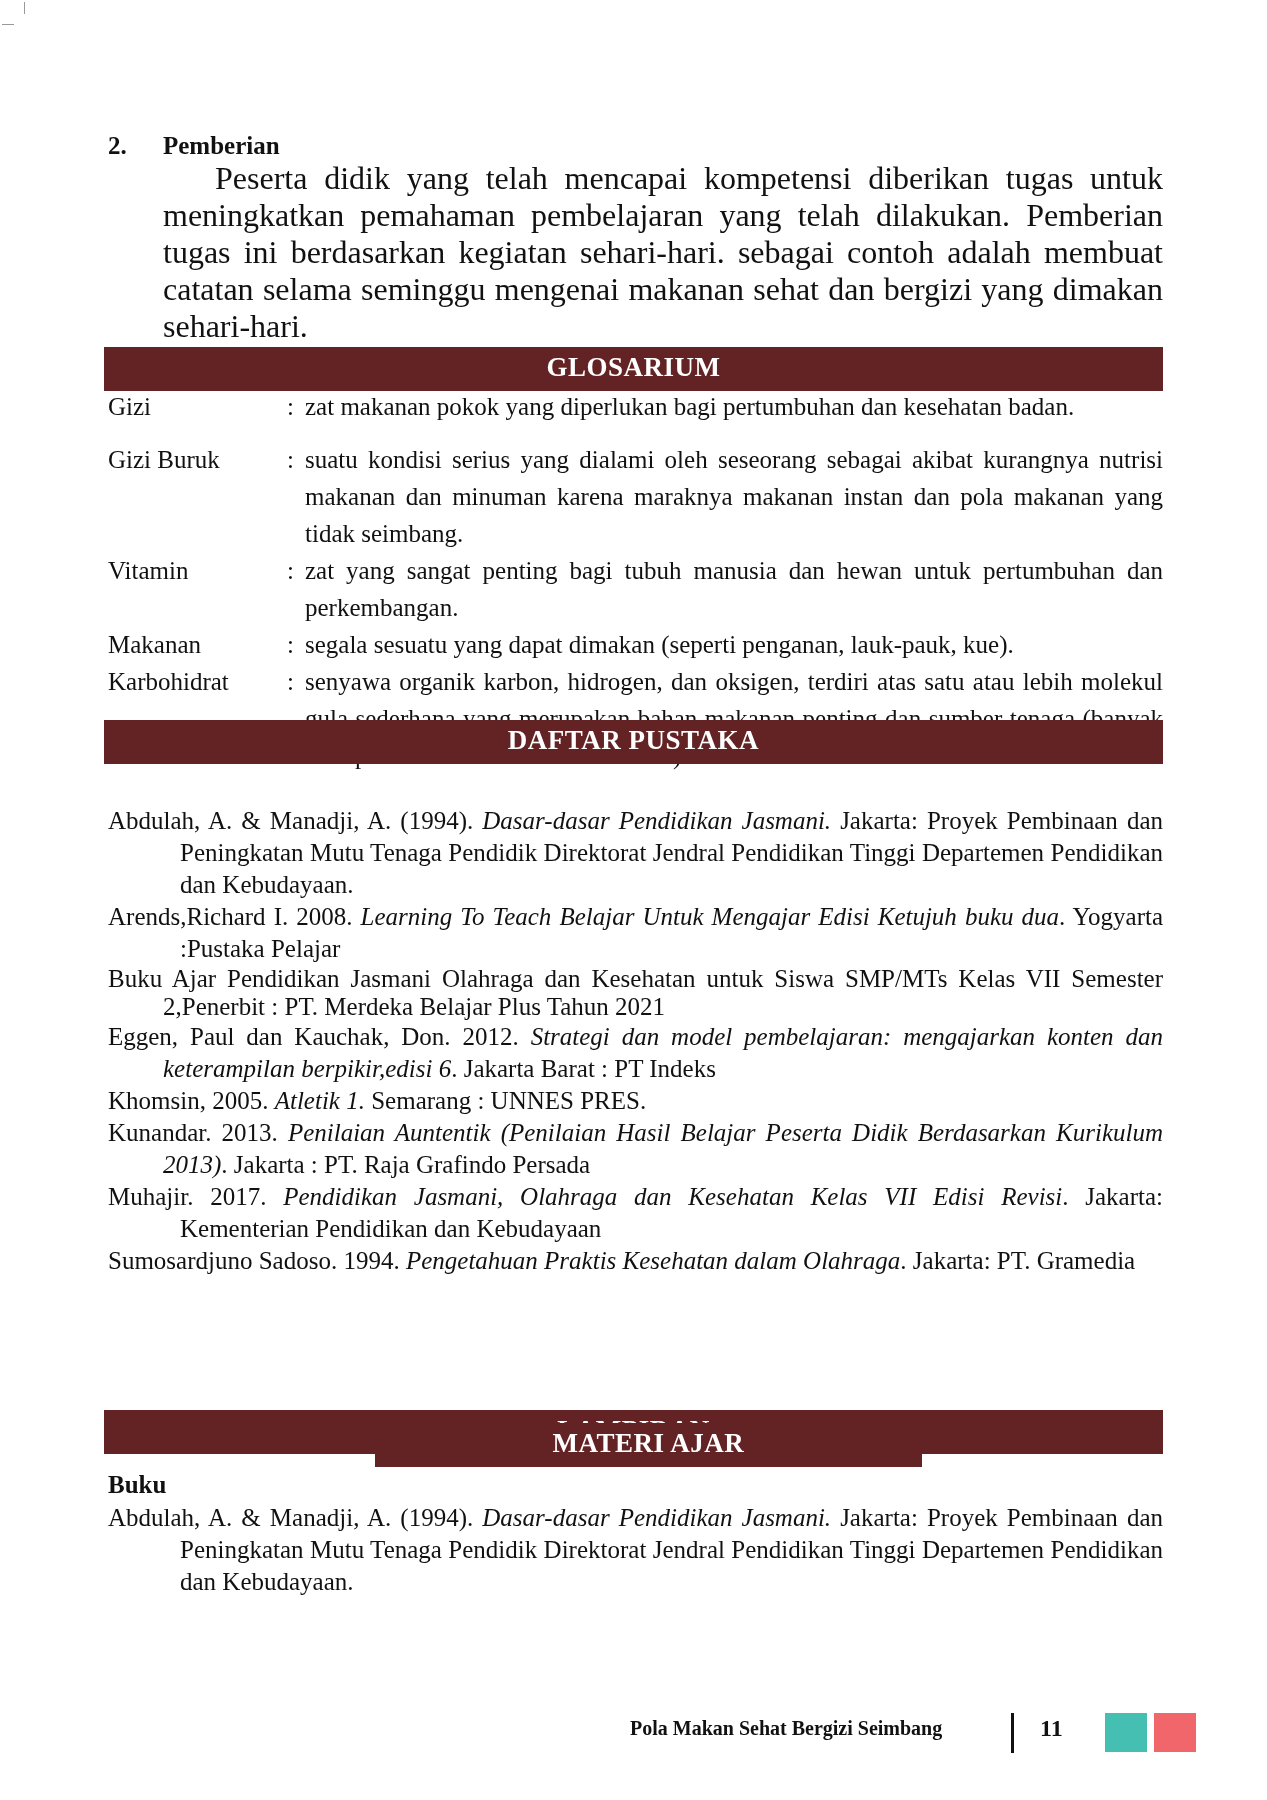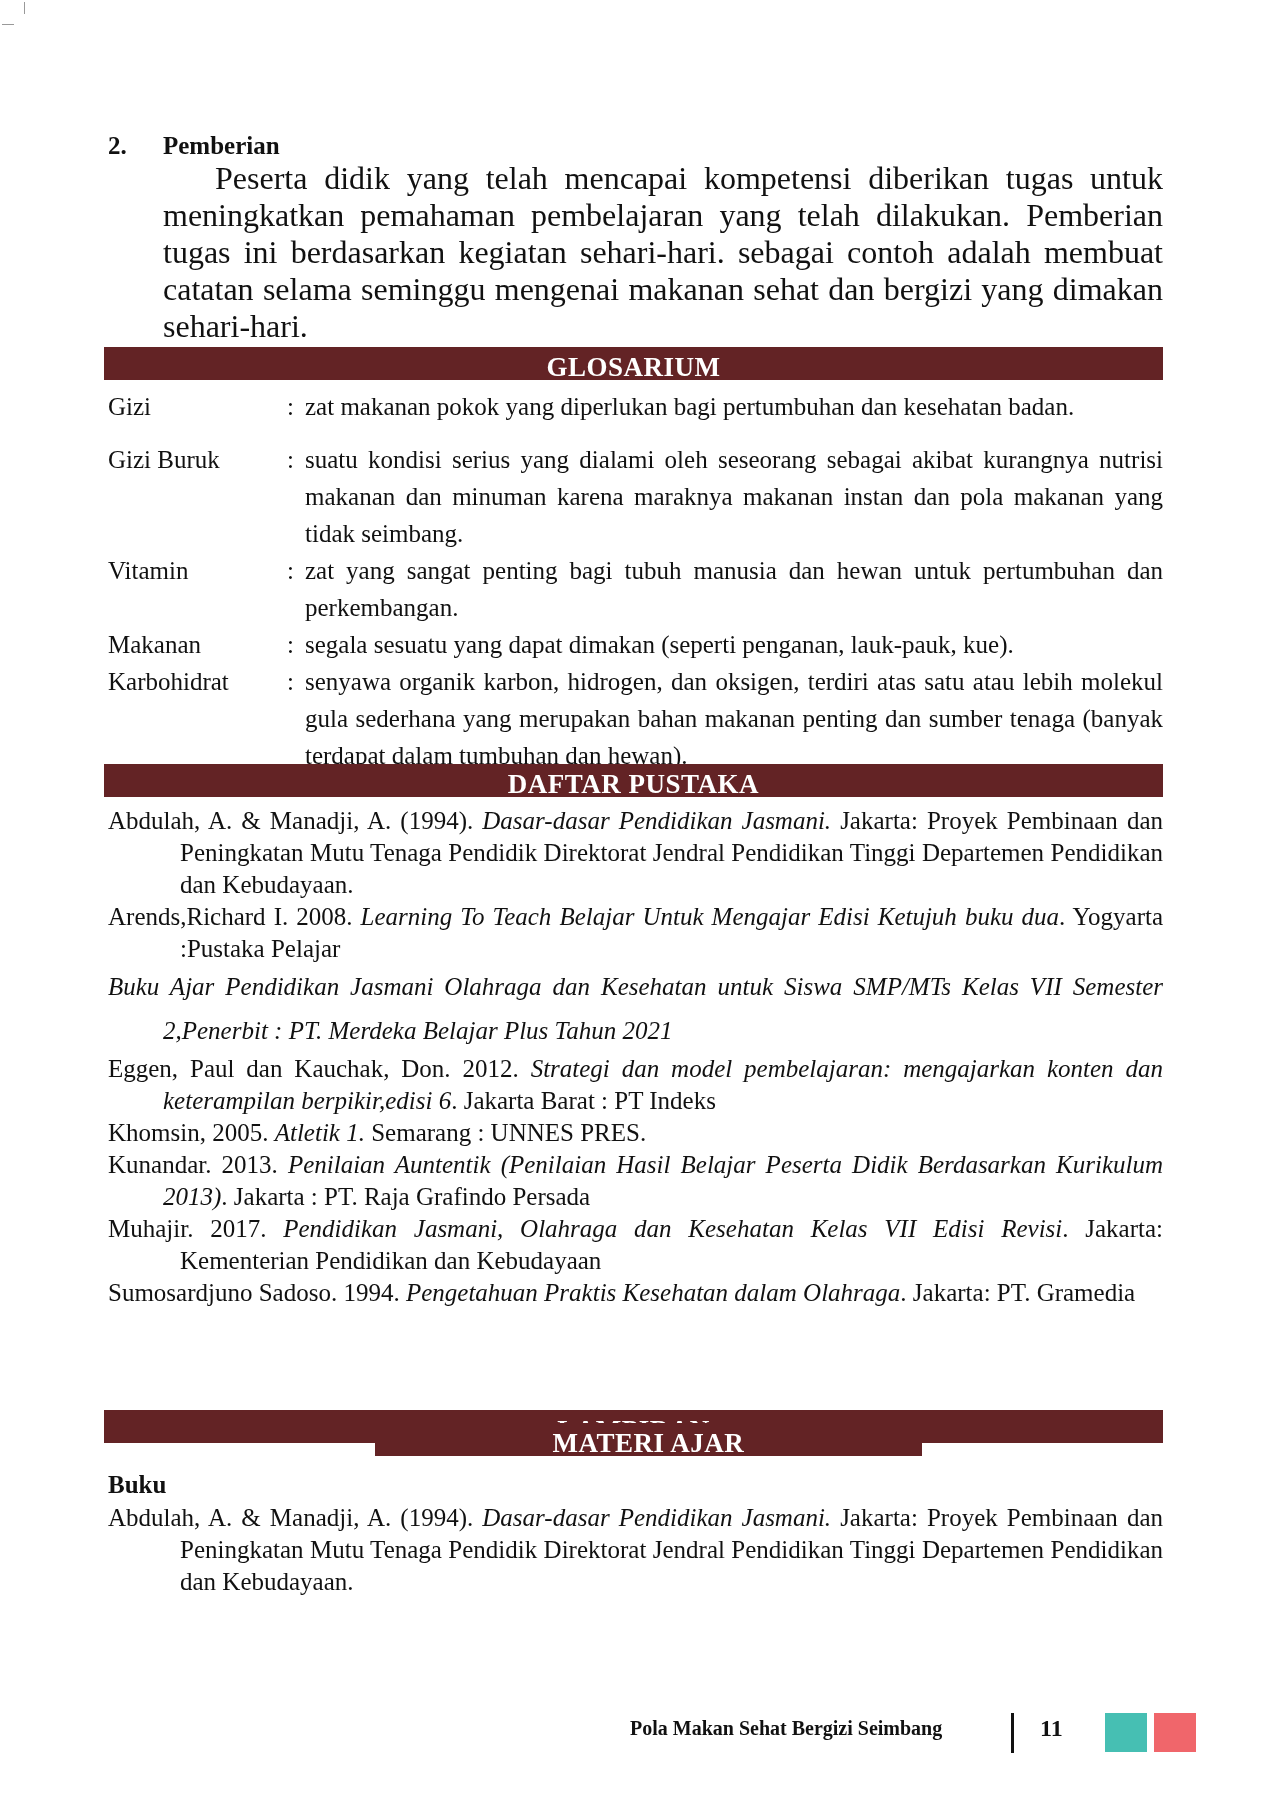--- a/index.html
+++ b/index.html
@@ -11,21 +11,21 @@
   .abs { position:absolute; }
 
   
   .sec-num { left:108px; top:128px; font-weight:bold; font-size:25px; line-height:36px; }
   .sec-title { left:163px; top:128px; font-weight:bold; font-size:25px; line-height:36px; }
   .sec-body { left:163px; top:160px; width:1000px; font-size:32px; line-height:37px; text-align:justify; }
   .sec-body .indent { display:inline-block; width:52px; }
 
   
   .bar { position:absolute; background:#632325; color:#fff; font-weight:bold; text-align:center;
-         font-size:27px; line-height:41px; height:33px; letter-spacing:0.5px; }
+         font-size:27px; line-height:41px; height:44px; letter-spacing:0.5px; }
   .bar-full { left:104px; width:1059px; }
 
   
   .gloss { position:absolute; left:108px; width:1055px; }
   .g-row { position:relative; font-size:25px; line-height:37px; }
   .g-term { position:absolute; left:0; top:0; }
   .g-colon { position:absolute; left:179px; top:0; }
   .g-def { margin-left:197px; text-align:justify; }
 
   
@@ -78,25 +78,25 @@
     <span class="g-colon">:</span>
     <div class="g-def">segala sesuatu yang dapat dimakan (seperti penganan, lauk-pauk, kue).</div>
   </div>
   <div class="g-row">
     <span class="g-term">Karbohidrat</span>
     <span class="g-colon">:</span>
     <div class="g-def">senyawa organik karbon, hidrogen, dan oksigen, terdiri atas satu atau lebih molekul gula sederhana yang merupakan bahan makanan penting dan sumber tenaga (banyak terdapat dalam tumbuhan dan hewan).</div>
   </div>
 </div>
 
-<div class="bar bar-full" style="top:764px;">DAFTAR PUSTAKA</div>
+<div class="bar bar-full" style="top:720px;">DAFTAR PUSTAKA</div>
 <div class="refs" style="top:805px;">
   <div class="ref"><span class="first">Abdulah, A. &amp; Manadji, A. (1994). </span><i>Dasar-dasar Pendidikan Jasmani.</i><span> Jakarta: Proyek Pembinaan dan Peningkatan Mutu Tenaga Pendidik Direktorat Jendral Pendidikan Tinggi Departemen Pendidikan dan Kebudayaan.</span></div>
   <div class="ref"><span class="first">Arends,Richard I. 2008. </span><i>Learning To Teach Belajar Untuk Mengajar Edisi Ketujuh buku dua</i><span>. Yogyarta :Pustaka Pelajar</span></div>
-  <div class="ref sm" style="line-height:44px;font-style:italic;"><span class="first">Buku Ajar Pendidikan Jasmani Olahraga dan Kesehatan untuk Siswa SMP/MTs Kelas VII Semester 2,Penerbit : PT. Merdeka Belajar Plus Tahun 2021</span></div>
+  <div class="ref sm" style="line-height:28px;"><span class="first">Buku Ajar Pendidikan Jasmani Olahraga dan Kesehatan untuk Siswa SMP/MTs Kelas VII Semester 2,Penerbit : PT. Merdeka Belajar Plus Tahun 2021</span></div>
   <div class="ref sm"><span class="first">Eggen, Paul dan Kauchak, Don. 2012. </span><i>Strategi dan model pembelajaran: mengajarkan konten dan keterampilan berpikir,edisi 6</i><span>. Jakarta Barat : PT Indeks</span></div>
   <div class="ref sm"><span class="first">Khomsin, 2005. </span><i>Atletik 1.</i><span> Semarang : UNNES PRES.</span></div>
   <div class="ref sm"><span class="first">Kunandar. 2013. </span><i>Penilaian Auntentik (Penilaian Hasil Belajar Peserta Didik Berdasarkan Kurikulum 2013)</i><span>. Jakarta : PT. Raja Grafindo Persada</span></div>
   <div class="ref"><span class="first">Muhajir. 2017. </span><i>Pendidikan Jasmani, Olahraga dan Kesehatan Kelas VII Edisi Revisi</i><span>. Jakarta: Kementerian Pendidikan dan Kebudayaan</span></div>
   <div class="ref sm"><span class="first">Sumosardjuno Sadoso. 1994. </span><i>Pengetahuan Praktis Kesehatan dalam Olahraga</i><span>. Jakarta: PT. Gramedia</span></div>
 </div>
 
 <div class="bar bar-full" style="top:1410px;">LAMPIRAN</div>
 <div class="bar" style="top:1423px; left:375px; width:547px;">MATERI AJAR</div>
 <div class="buku">Buku</div>

